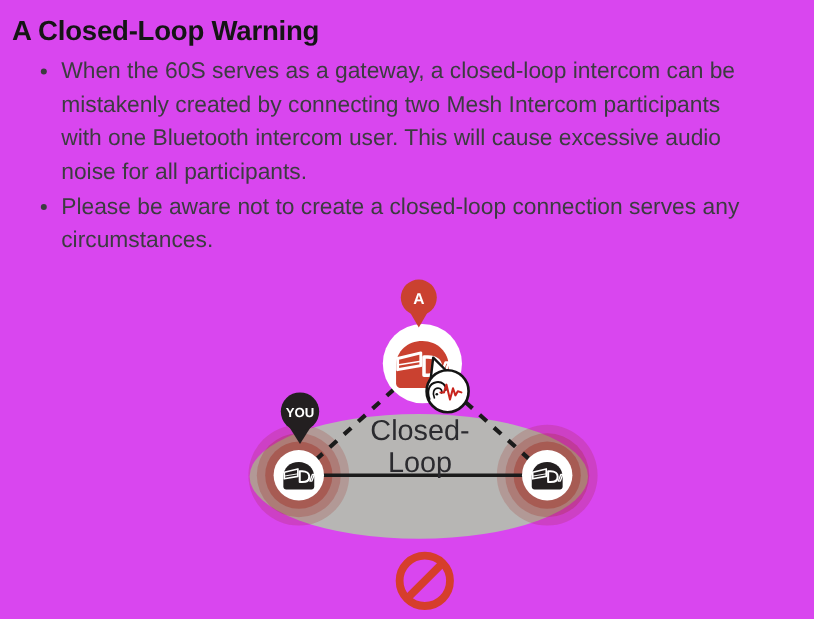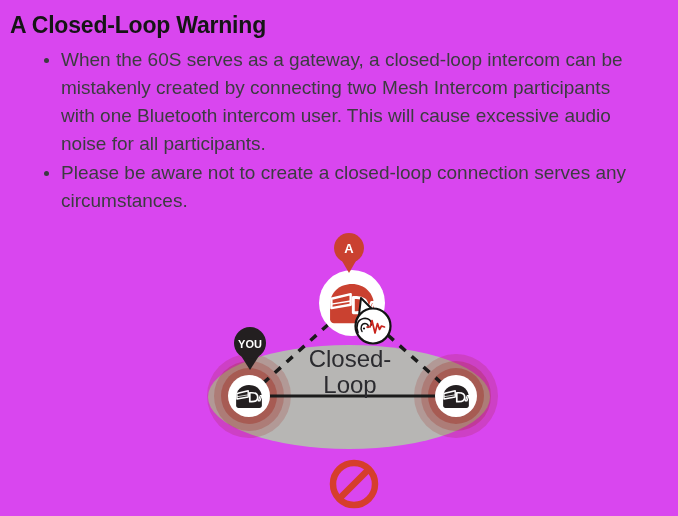--- a/index.html
+++ b/index.html
@@ -16,21 +16,21 @@
     left: 10px;
     top: 12px;
     margin: 0;
     font-size: 23px;
     font-weight: bold;
     color: #151515;
     letter-spacing: -0.2px;
   }
   .warning-list {
     position: absolute;
-    left: 14px;
+    left: 4px;
     top: 46px;
     margin: 0;
     padding-left: 47px;
     width: 615px;
     list-style: disc;
   }
   .warning-list li {
     font-size: 19px;
     line-height: 28px;
     color: #3c3c40;

